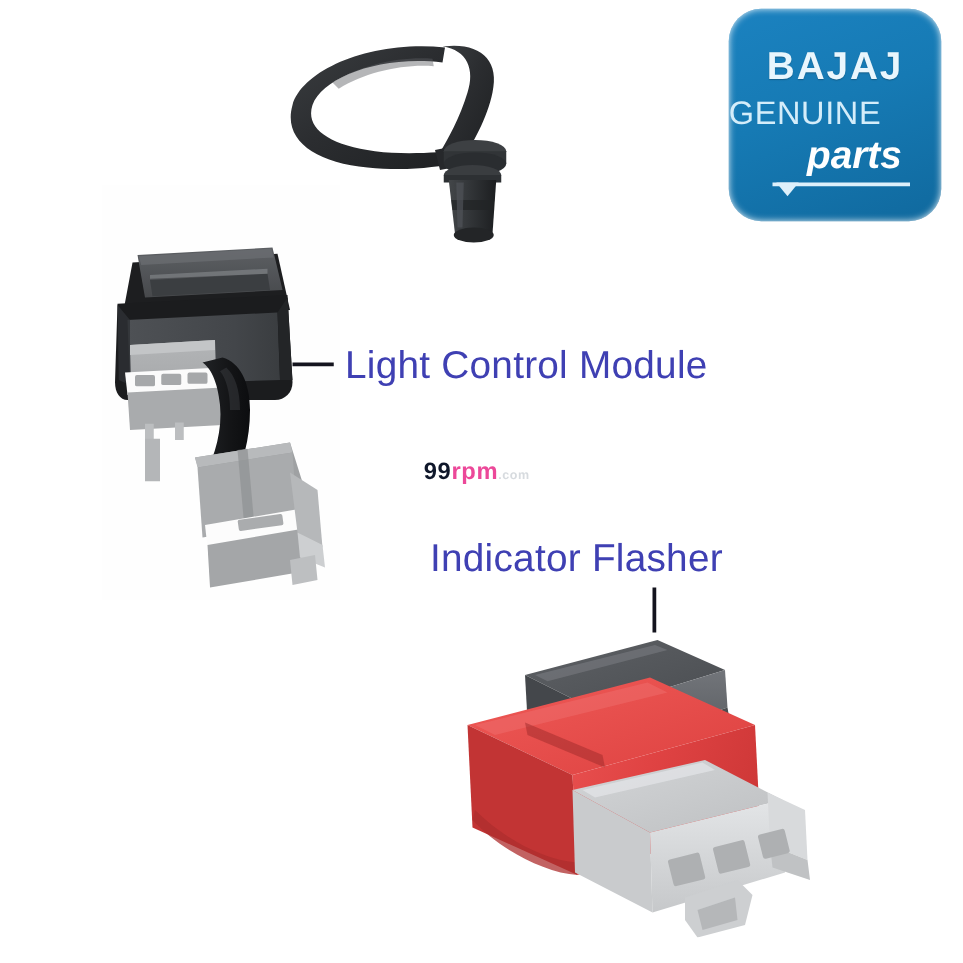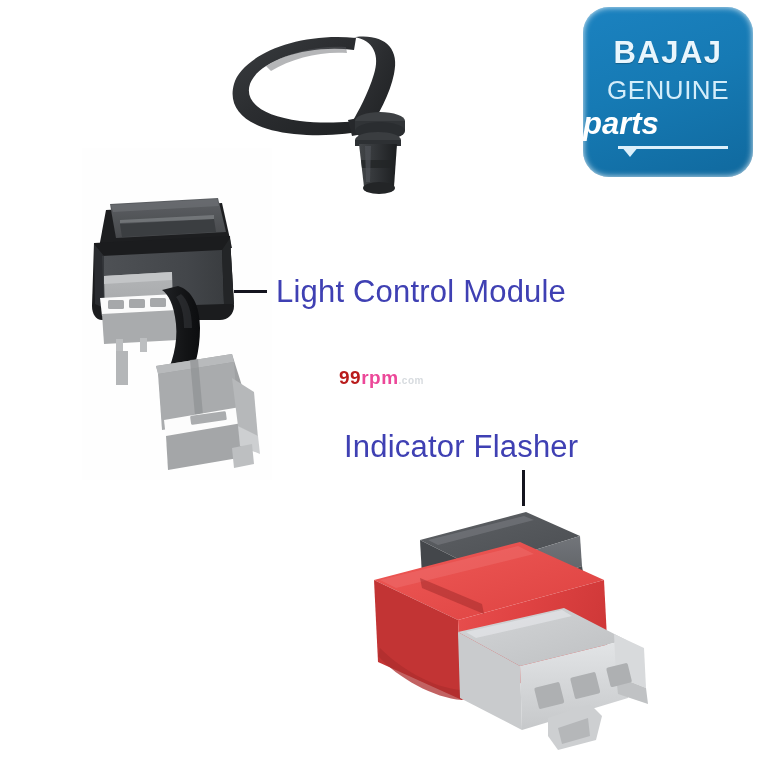--- a/index.html
+++ b/index.html
@@ -36,36 +36,37 @@
     font-weight: bold;
     font-size: 31px;
     letter-spacing: 1.5px;
     font-family: "Liberation Sans", sans-serif;
     text-shadow: 0 1px 1px rgba(0,0,0,0.25);
   }
   #brand-logo .brand-mid {
     position: absolute;
     left: 0; right: 0;
     top: 68px;
-    text-align: center;
+    text-align: left;
     color: #d4edfa;
     font-size: 26px;
     letter-spacing: 0.5px;
     font-family: "Liberation Sans", sans-serif;
   }
   #brand-logo .brand-bot {
     position: absolute;
     left: 0; right: 0;
     top: 99px;
-    text-align: left;
+    text-align: center;
     color: #ffffff;
     font-weight: bold;
     font-style: italic;
     font-size: 31px;
     font-family: "Liberation Sans", sans-serif;
+    padding-left: 31px;
   }
   #brand-logo .brand-rule {
     position: absolute;
     left: 35px;
     right: 25px;
     top: 139px;
     height: 3px;
     background: #ddf0fb;
   }
   #brand-logo .brand-tick {
@@ -107,21 +108,21 @@
   #watermark {
     position: absolute;
     left: 339px;
     top: 367px;
     font-family: "Liberation Sans", sans-serif;
     font-size: 19px;
     font-weight: bold;
     letter-spacing: 0.5px;
     white-space: nowrap;
   }
-  #watermark .wm-99 { color: #b91c1c; }
+  #watermark .wm-99 { color: #0f172a; }
   #watermark .wm-rpm { color: #ec4899; }
   #watermark .wm-com { color: #d7dbdf; font-size: 10px; font-weight: bold; }
 
   
   #cable-clamp {
     position: absolute;
     left: 228px;
     top: 22px;
     width: 190px;
     height: 175px;

